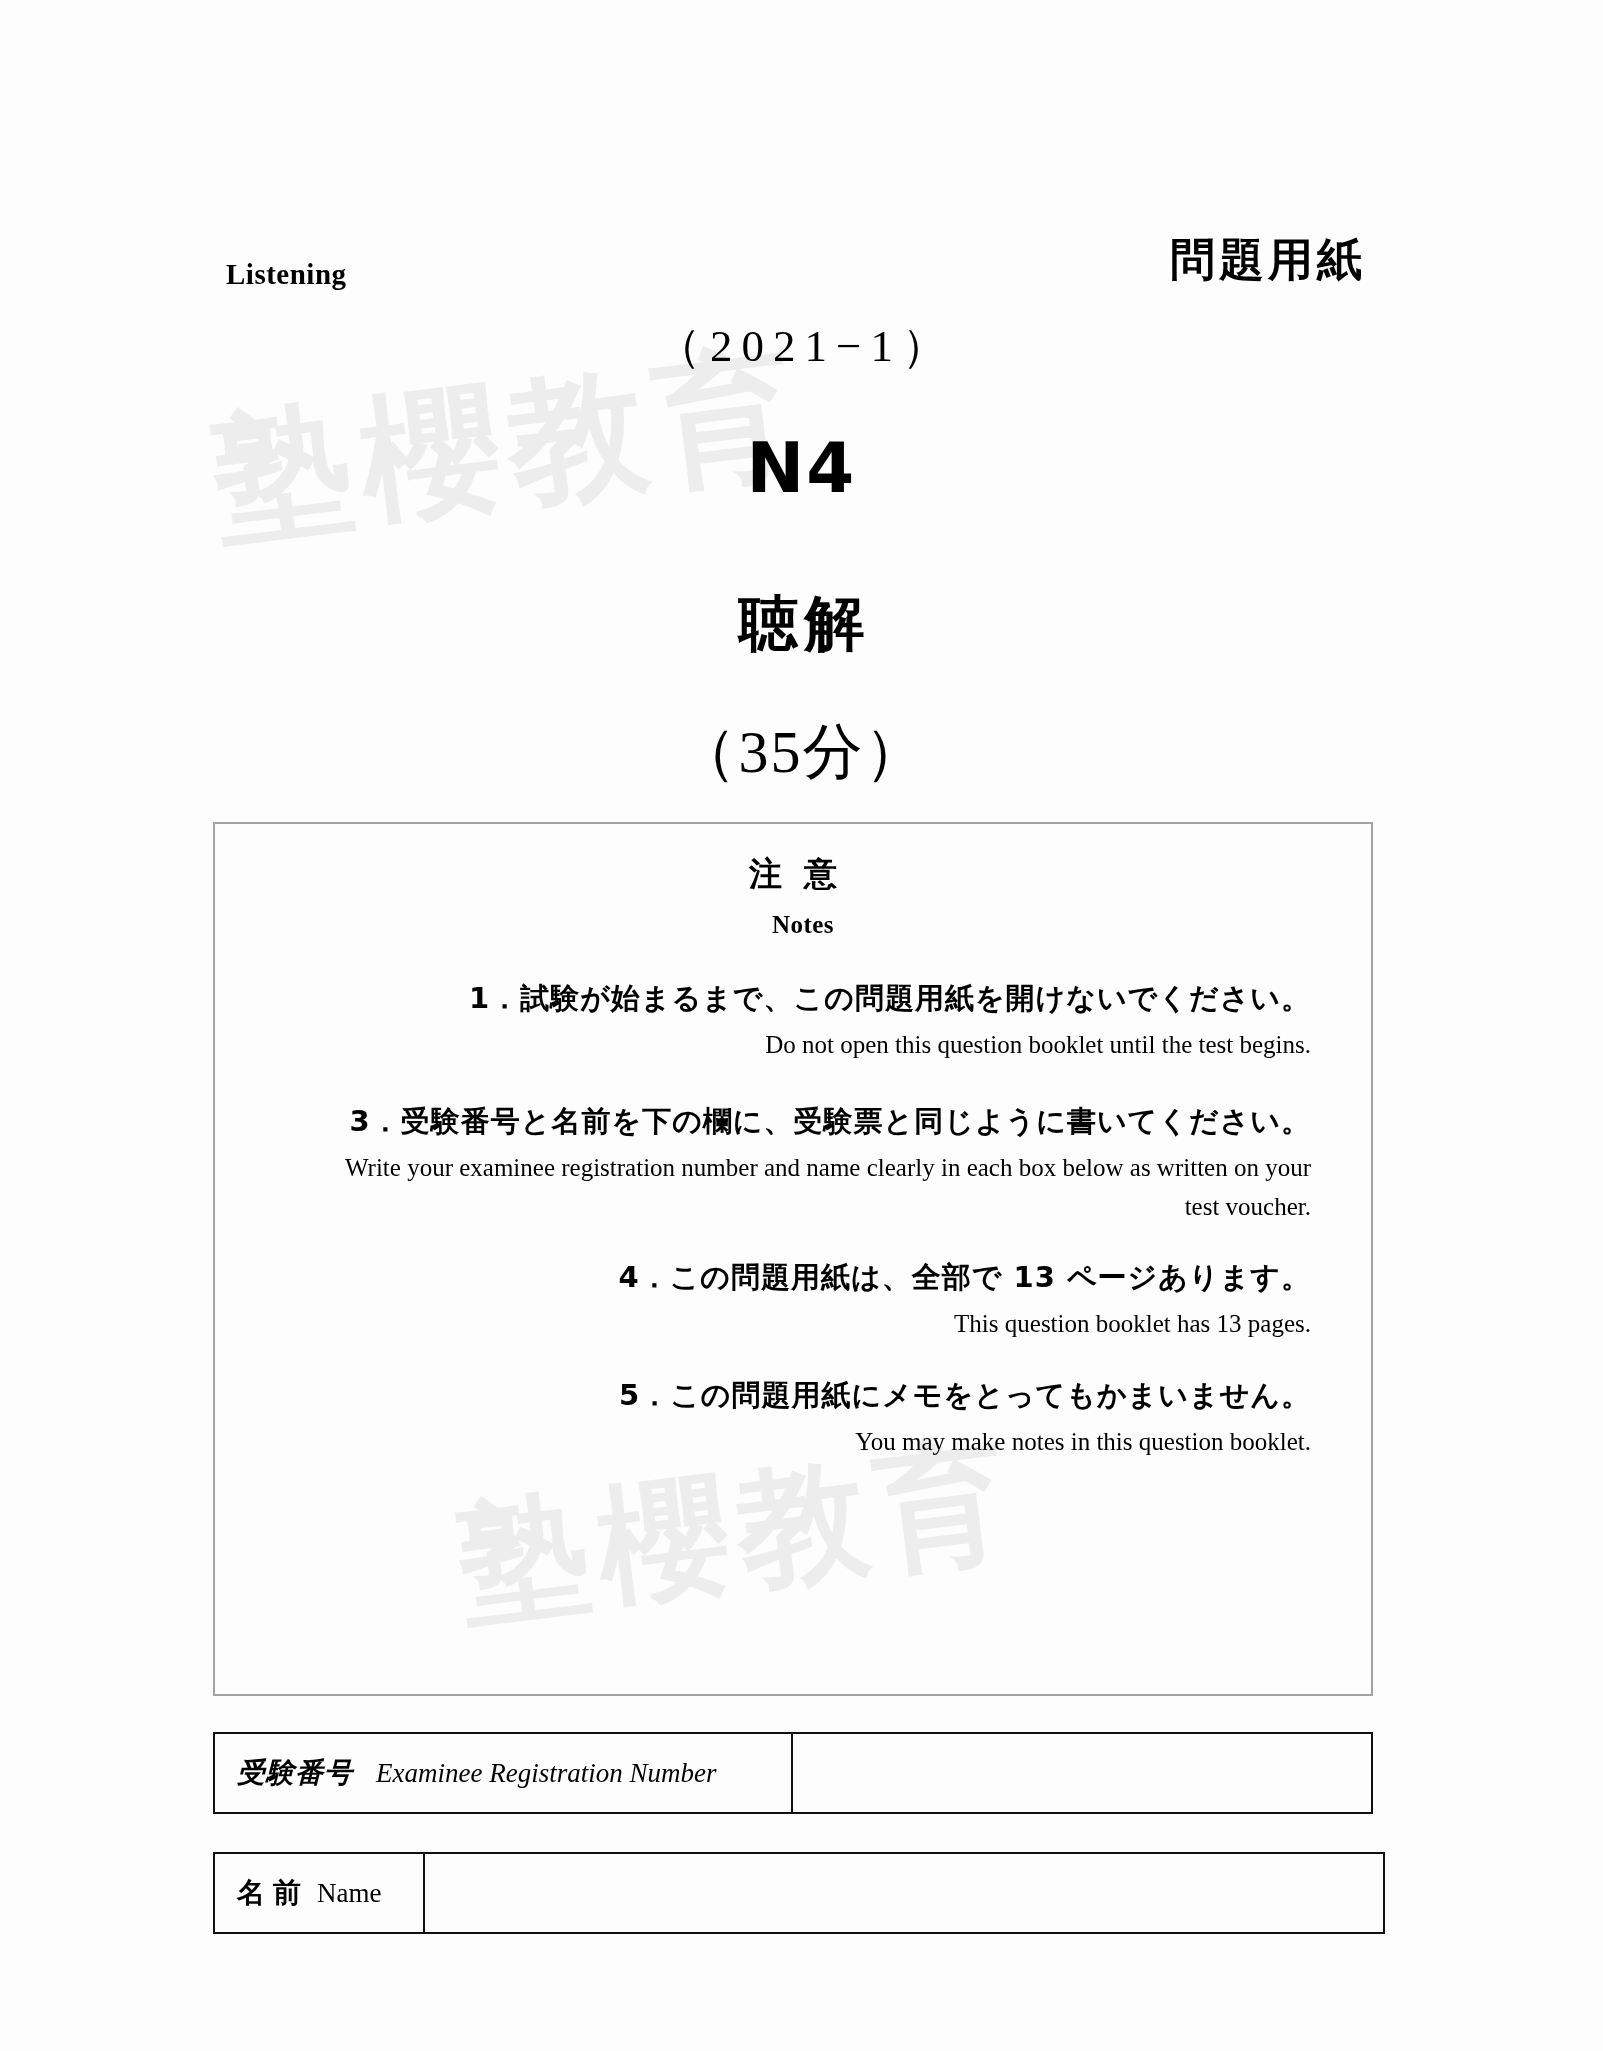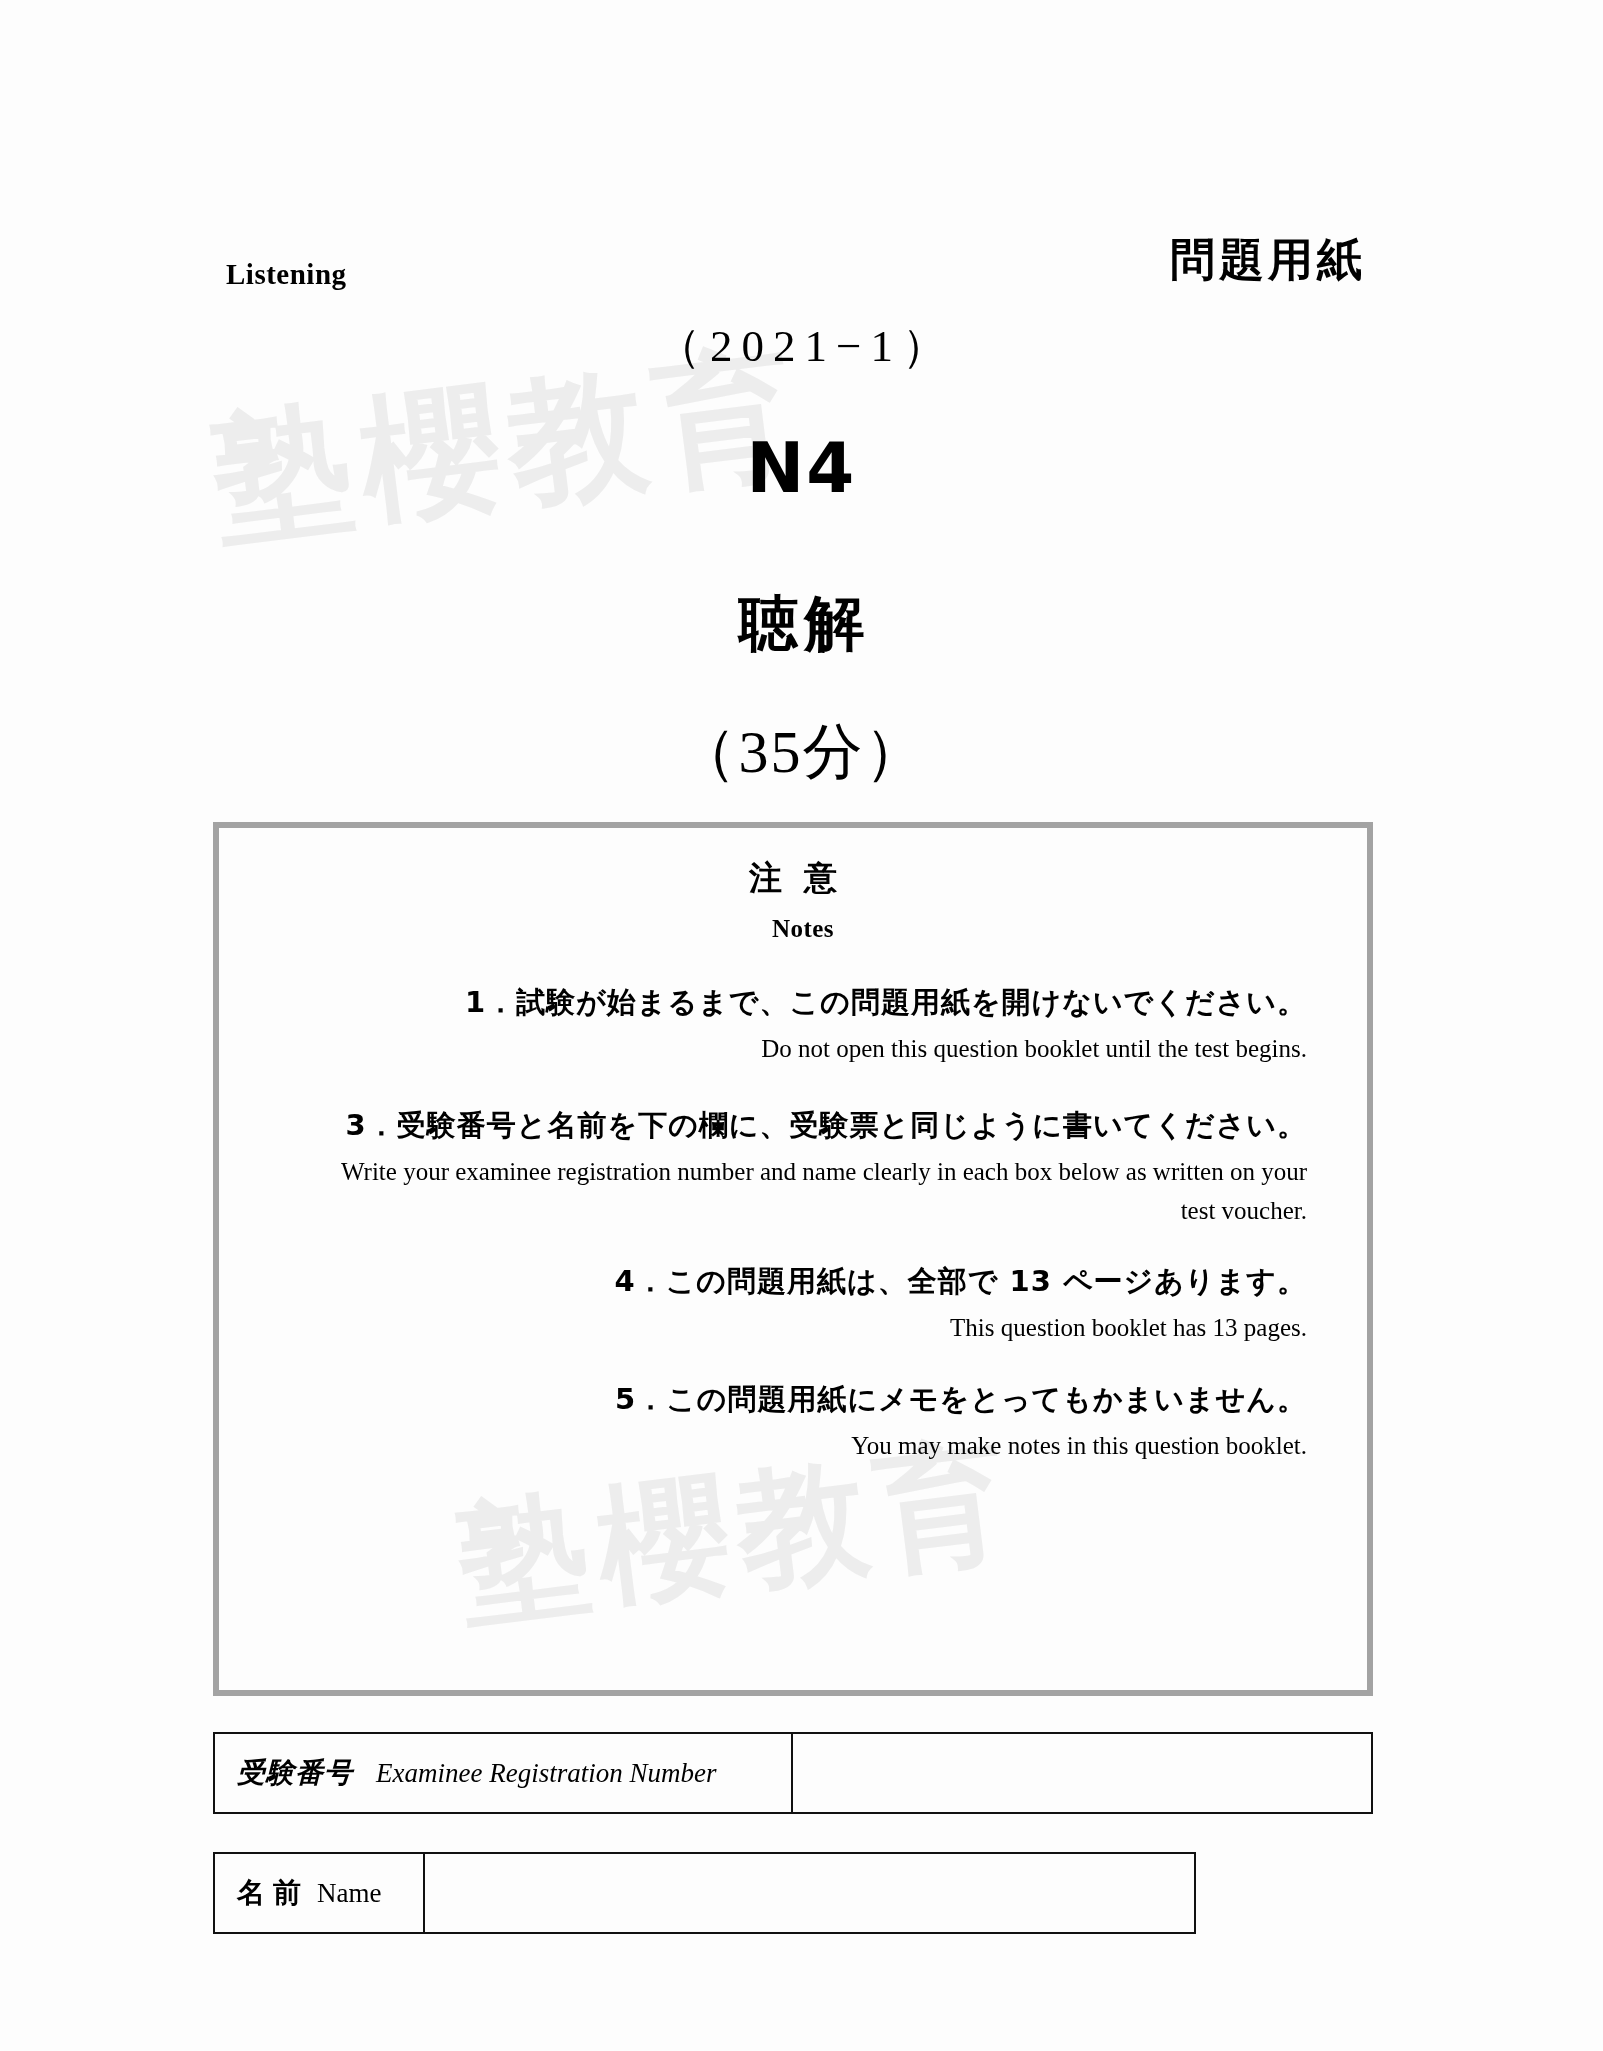--- a/index.html
+++ b/index.html
@@ -120,21 +120,21 @@
     letter-spacing: 2px;
   }
 
   
   #notes-box {
     position: absolute;
     left: 213px;
     top: 822px;
     width: 1160px;
     height: 874px;
-    border: 6px solid #a3a3a3;
+    border: 2px solid #a3a3a3;
     box-sizing: border-box;
     background: transparent;
   }
   #notes-title-ja {
     text-align: center;
     margin-top: 28px;
     font-family: "DejaVu Sans", sans-serif;
     font-weight: 700;
     font-size: 33px;
     letter-spacing: 22px;
@@ -212,21 +212,21 @@
     margin-left: 23px;
   }
   #reg-input-cell {
     flex: 1;
   }
 
   #name-row {
     position: absolute;
     left: 213px;
     top: 1852px;
-    width: 983px;
+    width: 1172px;
     height: 82px;
     border: 2px solid #111;
     box-sizing: border-box;
     display: flex;
   }
   #name-label-cell {
     width: 210px;
     border-right: 2px solid #111;
     box-sizing: border-box;
     display: flex;

